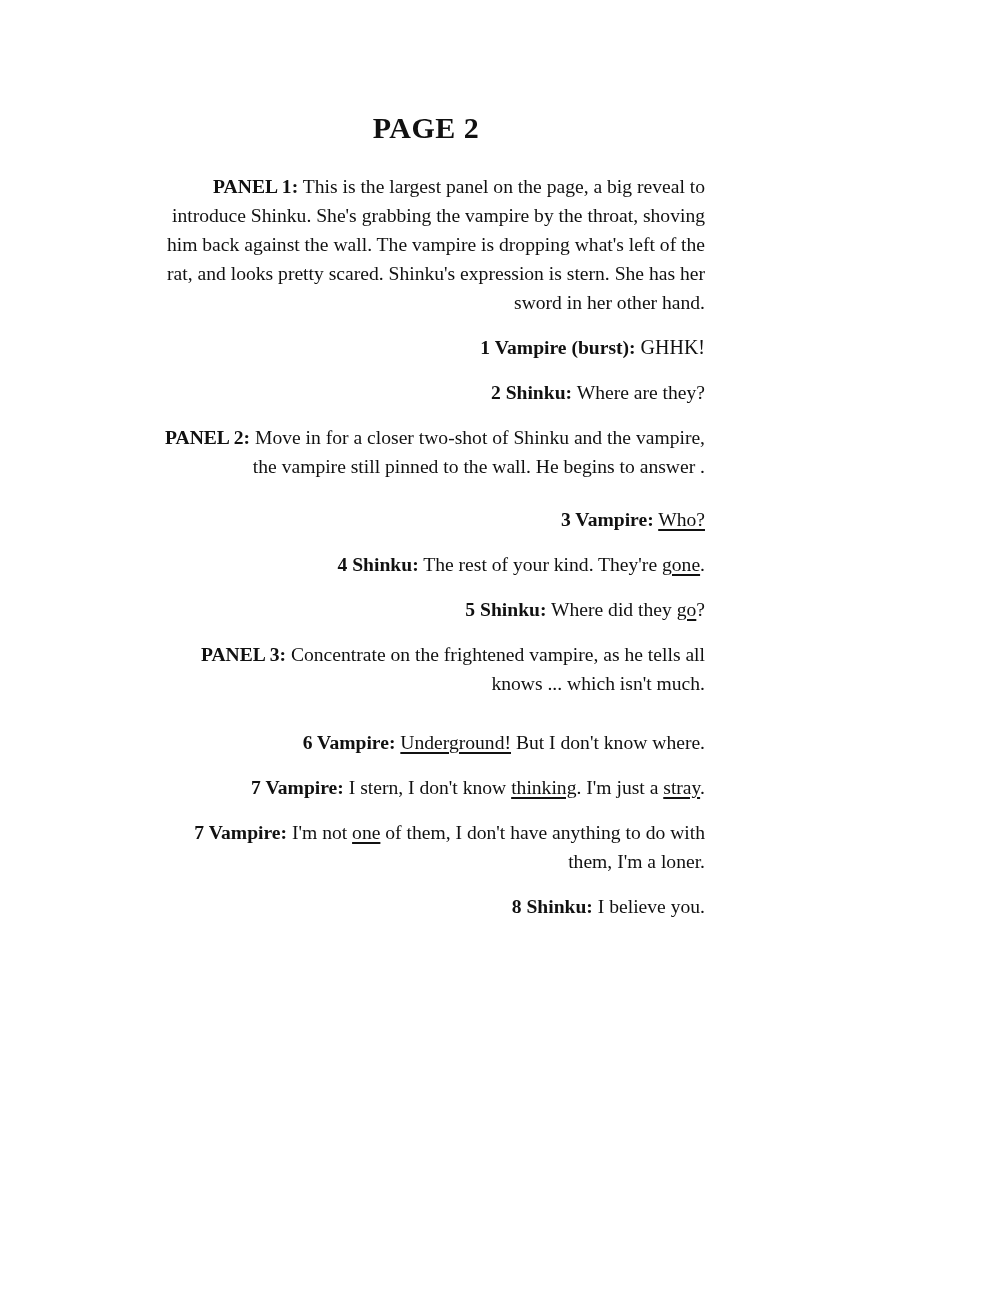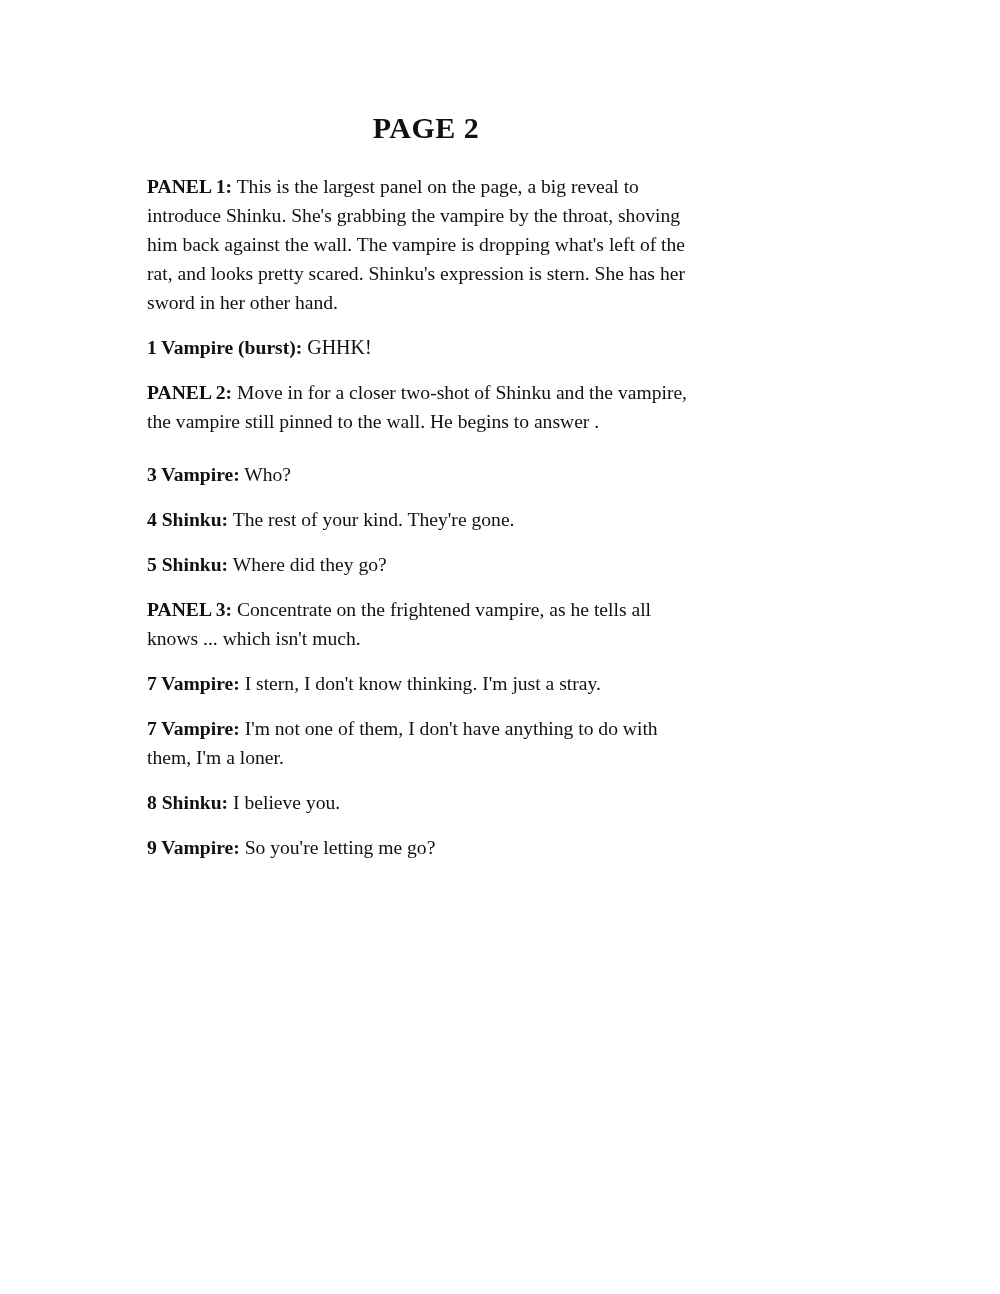--- a/index.html
+++ b/index.html
@@ -26,49 +26,51 @@
     font-weight: bold;
     text-align: center;
     line-height: 36px;
     margin: 0 0 26px 0;
     letter-spacing: 0.5px;
   }
   .blk {
     font-size: 19.6px;
     line-height: 29px;
     margin: 16px 0 0 0;
-    text-align: left;
+    text-align: right;
   }
   .blk .lbl {
     font-weight: bold;
   }
   .gap-lg  { margin-top: 24px; }
   .gap-xl  { }
   .gap-xxl { margin-top: 30px; }
   .u {
+    text-decoration: underline;
     text-decoration-thickness: 1.8px;
     text-underline-offset: 3px;
   }
   .burst {
     font-size: 20px;
     line-height: 1;
     font-weight: normal;
   }
 </style>
 </head>
 <body>
 
 <div class="page">
   <h1 class="doc-title">PAGE 2</h1>
   <div>
       <p class="blk panel"><strong class="lbl">PANEL 1:</strong> <span>This is the largest panel on the page, a big reveal to introduce Shinku. She's grabbing the vampire by the throat, shoving him back against the wall. The vampire is dropping what's left of the rat, and looks pretty scared. Shinku's expression is stern. She has her sword in her other hand.</span></p>
       <p class="blk dialogue"><strong class="lbl">1 Vampire (burst):</strong> <span class="burst">GHHK!</span></p>
+      <p class="blk dialogue"><strong class="lbl">2 Shinku:</strong> <span>Where are they?</span></p>
       <p class="blk panel gap-xl"><strong class="lbl">PANEL 2:</strong> <span>Move in for a closer two-shot of Shinku and the vampire, the vampire still pinned to the wall. He begins to answer .</span></p>
       <p class="blk dialogue gap-lg"><strong class="lbl">3 Vampire:</strong> <span class="u">Who?</span></p>
       <p class="blk dialogue"><strong class="lbl">4 Shinku:</strong> <span>The rest of your kind. They're </span><span class="u">gone</span><span>.</span></p>
       <p class="blk dialogue"><strong class="lbl">5 Shinku:</strong> <span>Where did they </span><span class="u">go</span><span>?</span></p>
       <p class="blk panel gap-xl"><strong class="lbl">PANEL 3:</strong> <span>Concentrate on the frightened vampire, as he tells all knows ... which isn't much.</span></p>
+      <p class="blk dialogue gap-xxl"><strong class="lbl">6 Vampire:</strong> <span class="u">Underground!</span><span> But I don't know where.</span></p>
       <p class="blk dialogue"><strong class="lbl">7 Vampire:</strong> <span>I stern, I don't know </span><span class="u">thinking</span><span>. I'm just a </span><span class="u">stray</span><span>.</span></p>
       <p class="blk dialogue"><strong class="lbl">7 Vampire:</strong> <span>I'm not </span><span class="u">one</span><span> of them, I don't have anything to do with them, I'm a loner.</span></p>
       <p class="blk dialogue"><strong class="lbl">8 Shinku:</strong> <span>I believe you.</span></p>
-      <p class="blk dialogue"><strong class="lbl">9 Vampire:</strong> <span>So you're letting me go?</span></p>
     </div>
 </div>
 
 </body></html>

